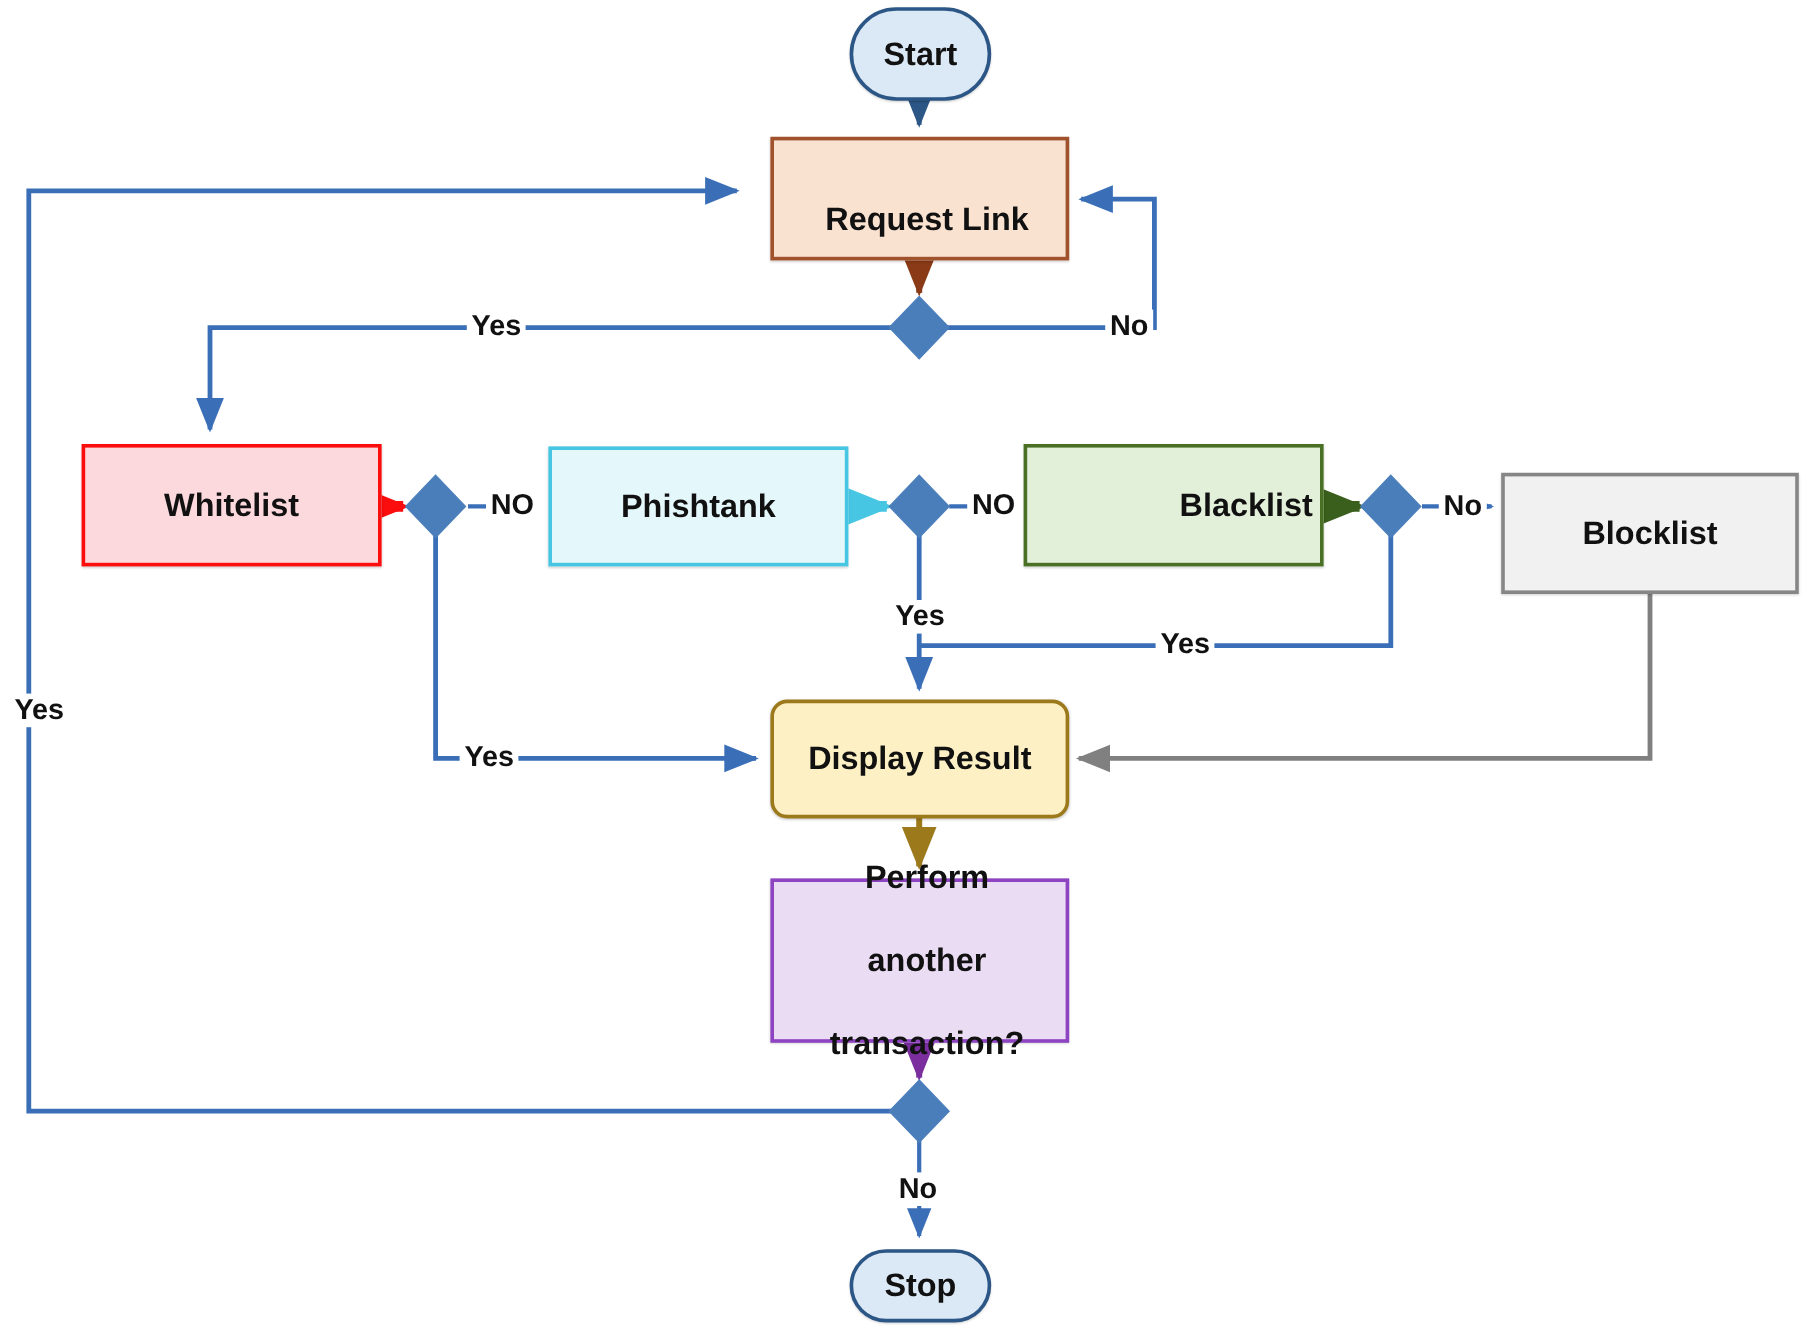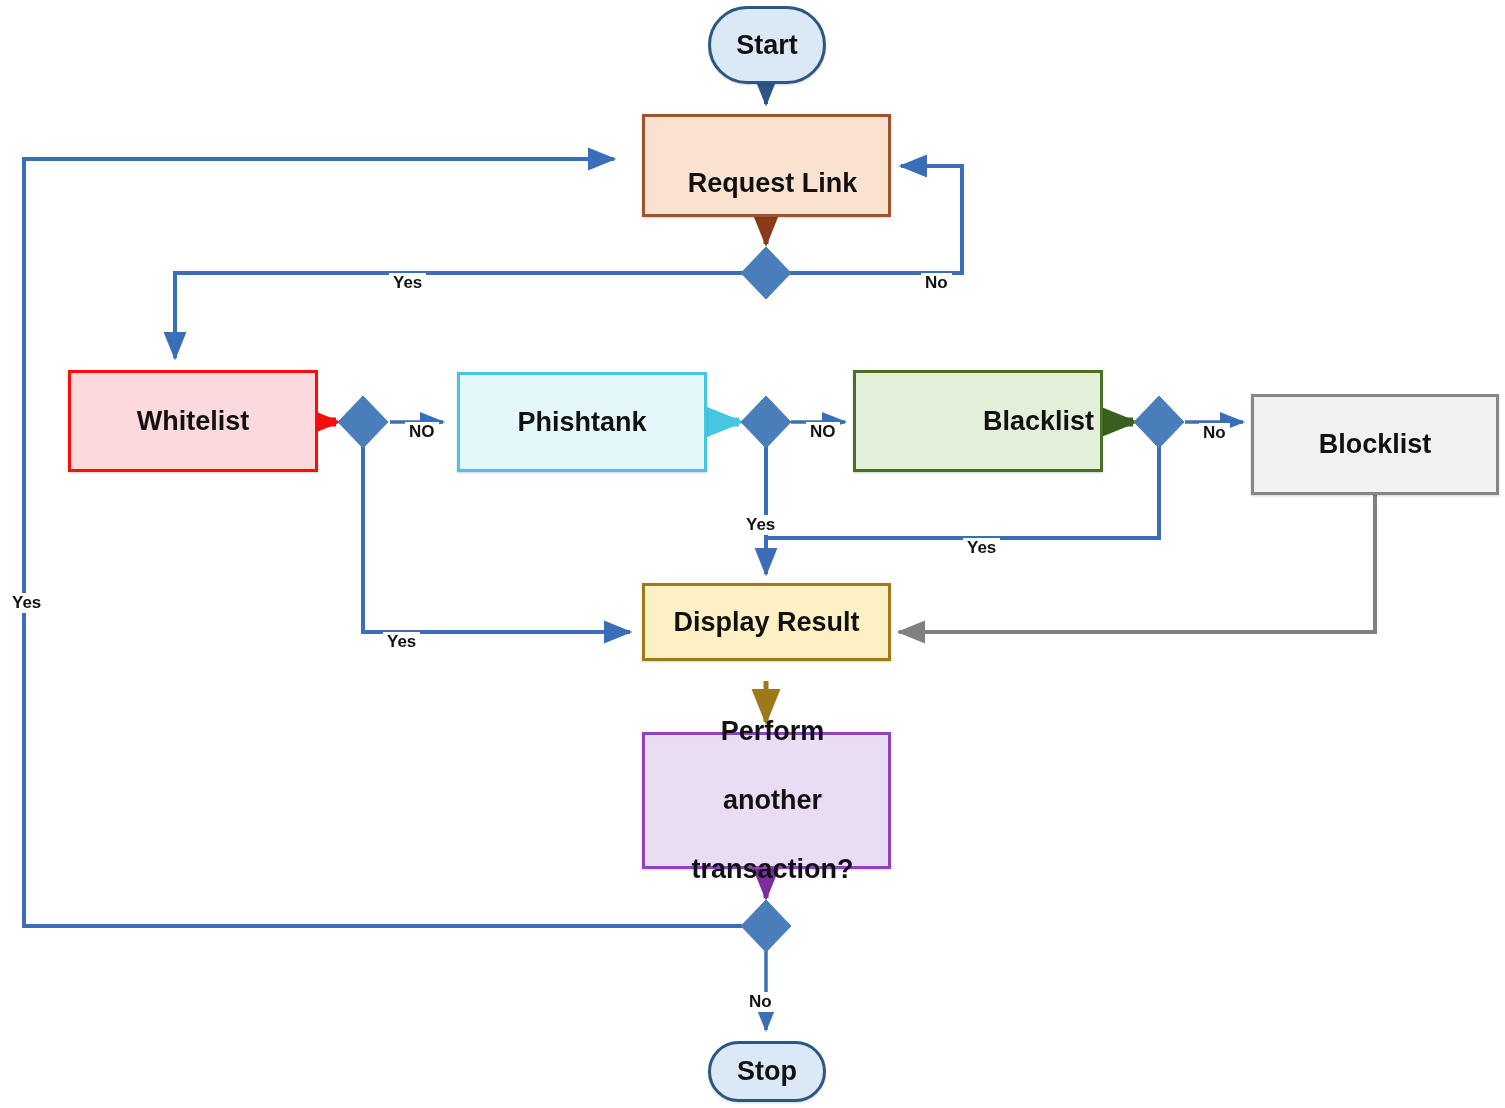--- a/index.html
+++ b/index.html
@@ -87,27 +87,26 @@
   }
   .proc-perform {
     border: 3px solid #8e44c0;
     background: #eadcf3;
     font-size: 27px;
     box-shadow: 0 1px 2px rgba(0,0,0,0.18);
   }
   .edge-label {
     position: absolute;
     font-weight: bold;
-    font-size: 17px;
+    font-size: 24px;
     color: #111111;
     background: #ffffff;
     padding: 0 4px;
     white-space: nowrap;
     z-index: 4;
-    margin-top: 15px;
   }
 </style>
 </head>
 <body>
 
 <div id="canvas">
 
   <svg id="wires" viewBox="0 0 1505 1108" xmlns="http://www.w3.org/2000/svg">
     <defs>
       <marker id="ar-blue" markerWidth="10" markerHeight="10" refX="8.4" refY="4" orient="auto" markerUnits="strokeWidth">
@@ -205,21 +204,21 @@
   </div>
 
   <div class="node proc-black" style="left:853px; top:370px; width:250px; height:102px;text-align:right;">
     <span>Blacklist</span>
   </div>
 
   <div class="node proc-block" style="left:1251px; top:370px; width:248px; height:101px;margin-top:24px;">
     <span>Blocklist</span>
   </div>
 
-  <div class="node proc-display" style="left:642px; top:583px; width:249px; height:78px;">
+  <div class="node proc-display" style="left:642px; top:583px; width:249px; height:99px;border-radius:14px;">
     <span>Display Result</span>
   </div>
 
   <div class="node proc-perform" style="left:642px; top:732px; width:249px; height:137px;">
     <span>
       <span>Perform</span><br>
       <span>another</span><br>
       <span>transaction?</span>
     </span>
   </div>

